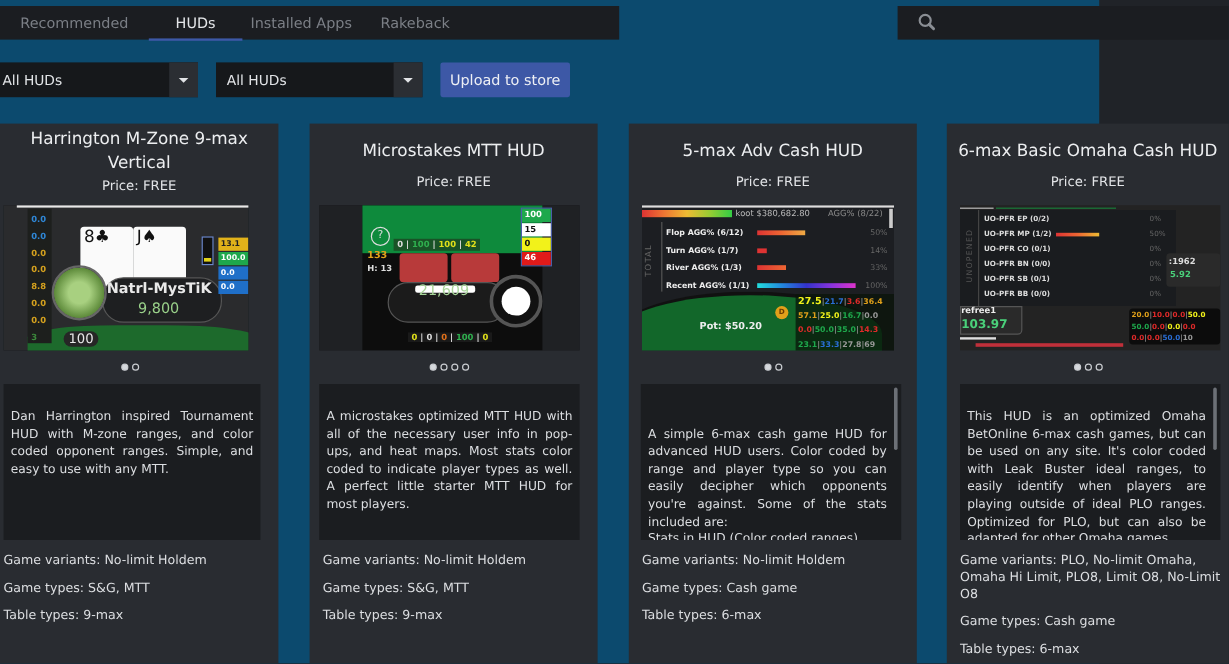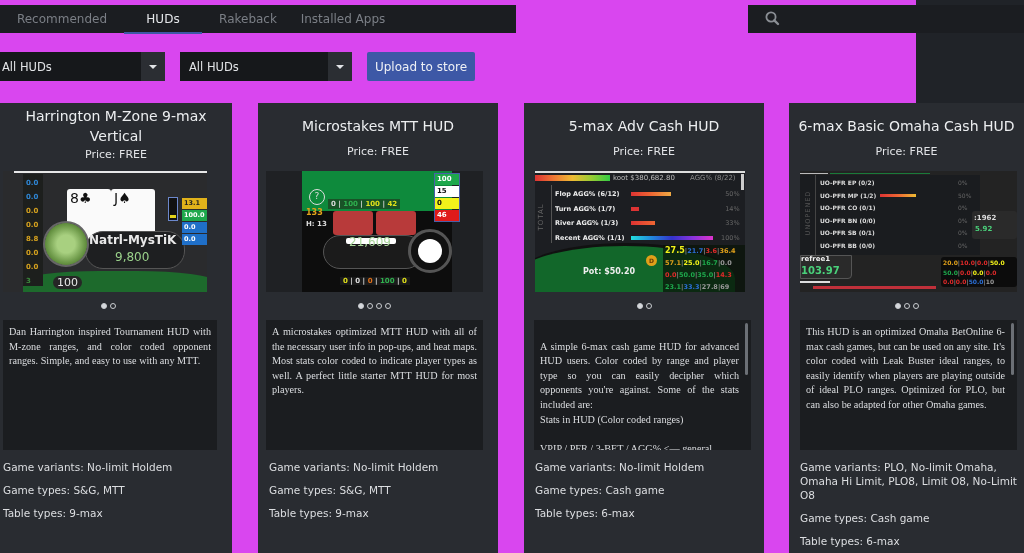--- a/index.html
+++ b/index.html
@@ -1,17 +1,17 @@
 <!DOCTYPE html>
 <html><head>
 <meta charset="utf-8">
 <style>
   * { box-sizing: border-box; margin: 0; padding: 0; }
   html, body { width: 1024px; height: 553px; overflow: hidden; background: #202328; font-family: "DejaVu Sans", "Liberation Sans", sans-serif; color: #d7d9dc; }
-  .page { position: relative; width: 916px; height: 553px; background: #d946ef; }
+  .page { position: relative; width: 916px; height: 553px; background: #0c4a6e; }
 
   
   .tabbar { position: absolute; left: 0; top: 5px; width: 516px; height: 28px; background: #1b1d21; display: flex; align-items: stretch; }
   .tab { font-size: 12px; color: #7b7f86; display: flex; align-items: center; justify-content: center; position: relative; cursor: pointer; }
   .tab.active { color: #e4e6e9; }
   .tab.active::after { content: ""; position: absolute; left: 0; right: 0; bottom: -1px; height: 2px; background: #3d58a6; }
 
   .search { position: absolute; left: 748px; top: 5px; width: 276px; height: 28px; background: #1b1d21; display: flex; align-items: center; }
   .search-icon { width: 18px; height: 18px; margin-left: 16px; position: relative; }
   .search input { background: transparent; border: none; outline: none; color: #ccc; font-size: 12px; margin-left: 10px; width: 220px; font-family: "DejaVu Sans", sans-serif; }
@@ -25,39 +25,39 @@
   .upload-btn { position: absolute; left: 367px; top: 0; width: 108px; height: 29px; background: #3d58a6; color: #eef0f5; font-size: 12px; border: none; border-radius: 2px; display: flex; align-items: center; justify-content: center; cursor: pointer; font-family: "DejaVu Sans", sans-serif; }
 
   
   .card { position: absolute; top: 103px; height: 460px; background: #292c31; }
   .card-title { font-size: 14px; color: #eceef0; text-align: center; line-height: 20px; }
   .card-price { font-size: 11px; color: #e2e4e7; text-align: center; }
   .card-img { position: absolute; height: 121px; overflow: hidden; background: #1a1c1f; }
   .dots { position: absolute; display: flex; gap: 3px; justify-content: center; }
   .dot { width: 6px; height: 6px; border-radius: 50%; border: 1px solid #c9ccd0; }
   .dot.on { background: #d5d8dc; }
-  .desc { position: absolute; background: #1b1d20; font-size: 10.2px; line-height: 14.6px; color: #dcdee1; padding: 5px 6px; text-align: justify; overflow: hidden; font-family: Liberation Serif, serif; }
+  .desc { position: absolute; background: #1b1d20; font-size: 10.2px; line-height: 14.6px; color: #dcdee1; padding: 21px 6px; text-align: justify; overflow: hidden; }
   .desc-scroll { position: absolute; right: 3px; top: 3px; width: 3px; height: 52px; background: #6c7076; border-radius: 2px; }
   .meta { position: absolute; font-size: 10.5px; color: #dcdee1; }
   .meta p { line-height: 14px; margin-bottom: 9px; }
 
   
   .abs { position: absolute; }
   .mono { font-family: "DejaVu Sans", sans-serif; font-weight: bold; }
 </style>
 </head>
 <body>
 
 <div class="page">
 
   <div class="tabbar">
     <div class="tab" style="width:124px">Recommended</div>
     <div class="tab active" style="width:78px">HUDs</div>
+    <div class="tab" style="width:98px">Installed Apps</div>
     <div class="tab" style="width:92px">Rakeback</div>
-    <div class="tab" style="width:98px">Installed Apps</div>
   </div>
 
   <div class="search">
     <span class="search-icon">
       <svg width="18" height="18" viewBox="0 0 18 18">
           <circle cx="7" cy="7" r="4.6" fill="none" stroke="#8a8e94" stroke-width="1.8"></circle>
           <line x1="10.3" y1="10.3" x2="14" y2="14" stroke="#8a8e94" stroke-width="2.4" stroke-linecap="round"></line>
         </svg>
     </span>
     <input type="text" placeholder="" style="">

